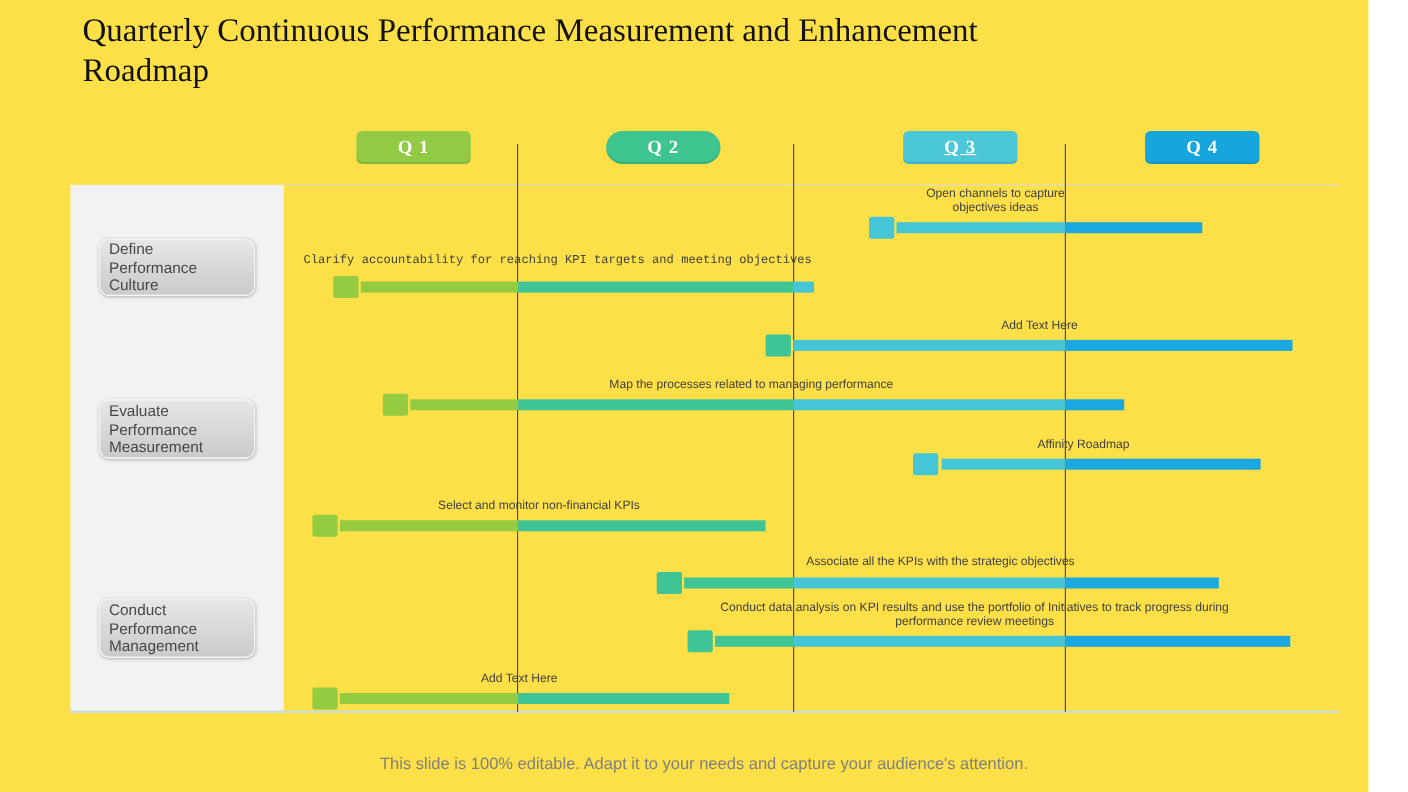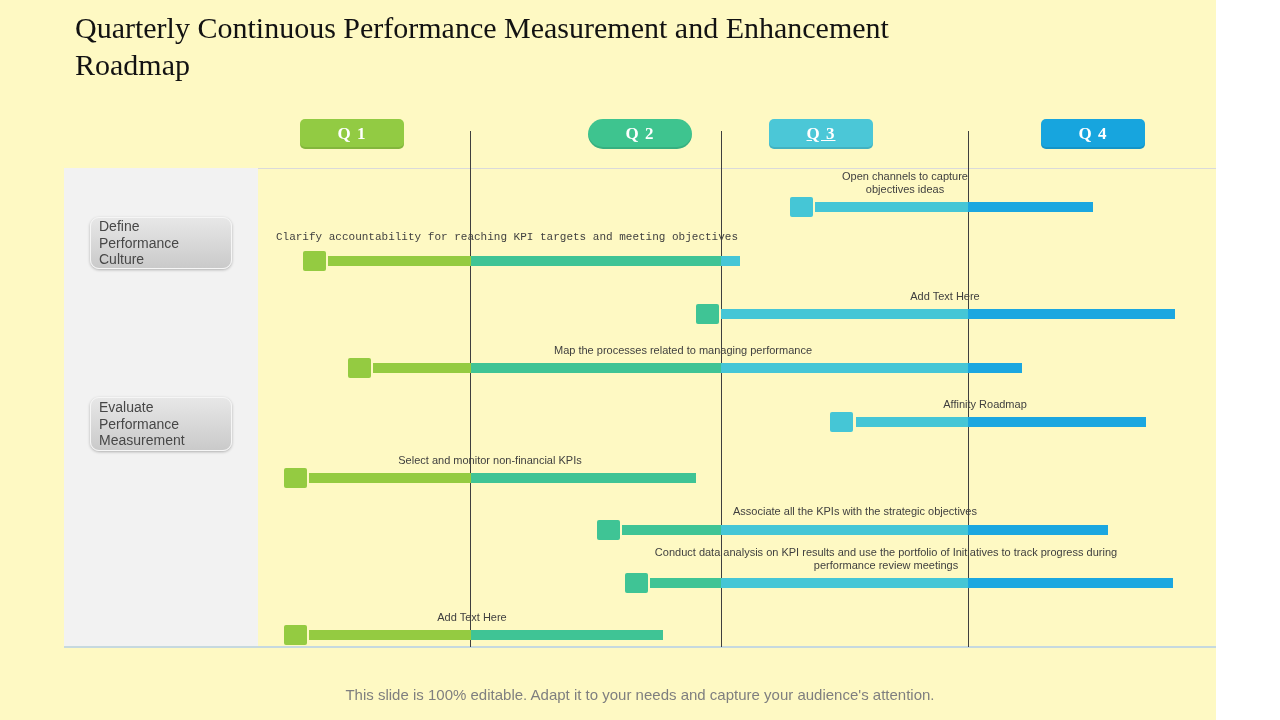--- a/index.html
+++ b/index.html
@@ -1,17 +1,17 @@
 <!DOCTYPE html>
 <html><head>
 <meta charset="utf-8">
 <style>
   html,body { margin:0; padding:0; background:#ffffff; }
-  .slide { position:relative; width:1216px; height:720px; background:#fef9c3; overflow:hidden;
-           font-family:"Liberation Sans", sans-serif; }
+  .slide { position:relative; width:1216px; height:720px; background:#fde047; overflow:hidden;
+           font-family:"Liberation Sans", sans-serif;padding-left:28px; }
 
   .title { position:absolute; left:75px; top:10px; width:1110px;
            font-family:"Liberation Serif", serif; font-size:30px; line-height:1.22;
            color:#121212; white-space:pre-line; }
 
   .caption { position:absolute; left:0; top:686px; width:1280px; text-align:center;
              font-size:15px; color:#7f7f7f; }
 
   .panel { position:absolute; left:64px; top:168px; width:194px; height:480px; background:#f2f2f2; }
 
@@ -22,21 +22,21 @@
   .vline.q12 { left:470px; } .vline.q23 { left:721px; } .vline.q34 { left:968px; }
 
   .keyphases { position:absolute; left:92px; top:123px; width:138px; height:28px;
                background:linear-gradient(#dcdcdc,#c1c1c1); border-radius:4px;
                color:#565656; font-size:15px; display:flex; align-items:center; justify-content:center; }
 
   .badge { position:absolute; top:119px; width:104px; height:30px; border-radius:5px;
            color:#ffffff; font-family:"Liberation Serif", serif; font-weight:bold; font-size:17px;
            letter-spacing:1px; text-align:center; line-height:30px;
            box-shadow:inset 0 -2px 0 rgba(0,0,0,0.10); }
-  .badge.b1 { left:300px; } .badge.b2 { left:588px;border-radius:15px; } .badge.b3 { left:769px;text-decoration:underline; } .badge.b4 { left:1041px; }
+  .badge.b1 { left:324px; } .badge.b2 { left:551px;border-radius:15px; } .badge.b3 { left:821px;text-decoration:underline; } .badge.b4 { left:1041px; }
 
   .phasebox { position:absolute; left:90px; width:142px; box-sizing:border-box; padding:4px 8px;
               background:linear-gradient(#e7e7e7,#cacaca); border:1px solid #f6f6f6; border-radius:9px;
               box-shadow:0 1px 3px rgba(0,0,0,0.28);
               color:#474747; font-size:14px; line-height:1.18;
               display:flex; align-items:center; justify-content:center; text-align:left; }
 
   .bar-label { position:absolute; text-align:center; font-size:11px; line-height:1.2;
                color:#3f3f3f; white-space:pre-line; }
   .segment   { position:absolute; height:10px; }
@@ -58,21 +58,22 @@
   <div class="vline q23"></div>
   <div class="vline q34"></div>
 
 
   <div class="badge b1" style="background: rgb(146, 203, 67);">Q 1</div>
   <div class="badge b2" style="background: rgb(62, 196, 143);">Q 2</div>
   <div class="badge b3" style="background: rgb(75, 199, 215);">Q 3</div>
   <div class="badge b4" style="background: rgb(23, 165, 222);">Q 4</div>
 
   <div class="phasebox" style="top:217px; height:52px;">Define  Performance Culture</div>
-  <div class="phasebox" style="top:397px; height:54px;">Evaluate Performance Measurement</div>
+  <div class="phasebox" style="top:363px; height:54px;">Evaluate Performance Measurement</div>
+  <div class="phasebox" style="top:544px; height:54px;">Conduct Performance Management</div>
 
   <div id="rows-layer">
       <div class="bar-label" style="left: 790px; top: 170px; width: 230px;">Open channels to capture
 objectives ideas</div>
       <div class="segment" style="left: 815px; top: 202px; width: 153px; background: rgb(69, 198, 214);"></div>
       <div class="segment" style="left: 968px; top: 202px; width: 125px; background: rgb(27, 167, 224);"></div>
       <div class="marker" style="left: 790px; top: 197px; background: rgb(69, 198, 214);"></div>
       <div class="bar-label" style="left: 272px; top: 231px; width: 470px; font-family: Liberation Mono, monospace;">Clarify accountability for reaching KPI  targets and meeting  objectives</div>
       <div class="segment" style="left: 328px; top: 256px; width: 143px; background: rgb(148, 203, 65);"></div>
       <div class="segment" style="left: 471px; top: 256px; width: 250px; background: rgb(63, 196, 149);"></div>

